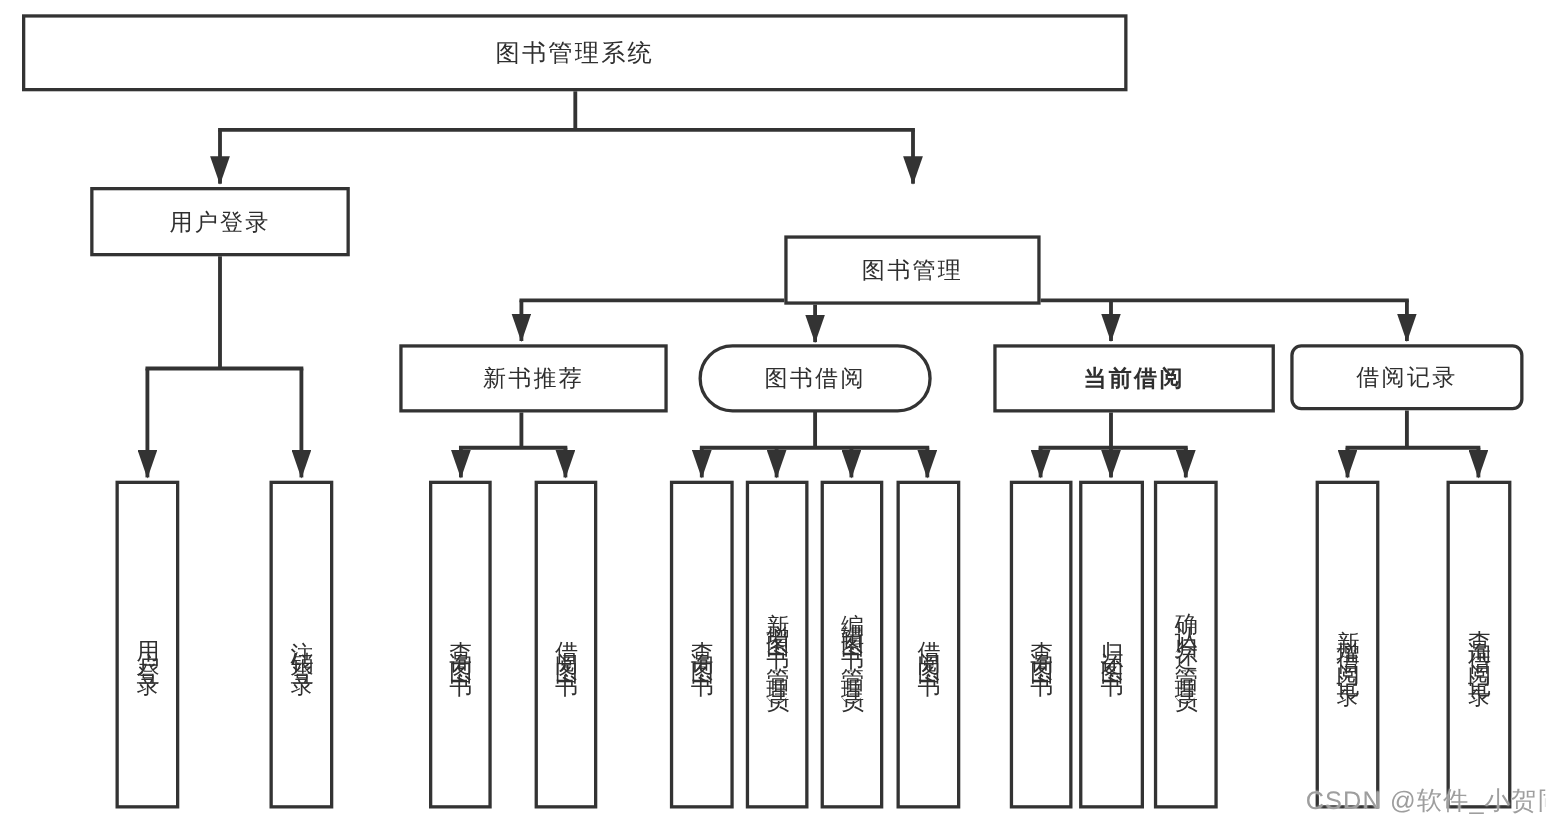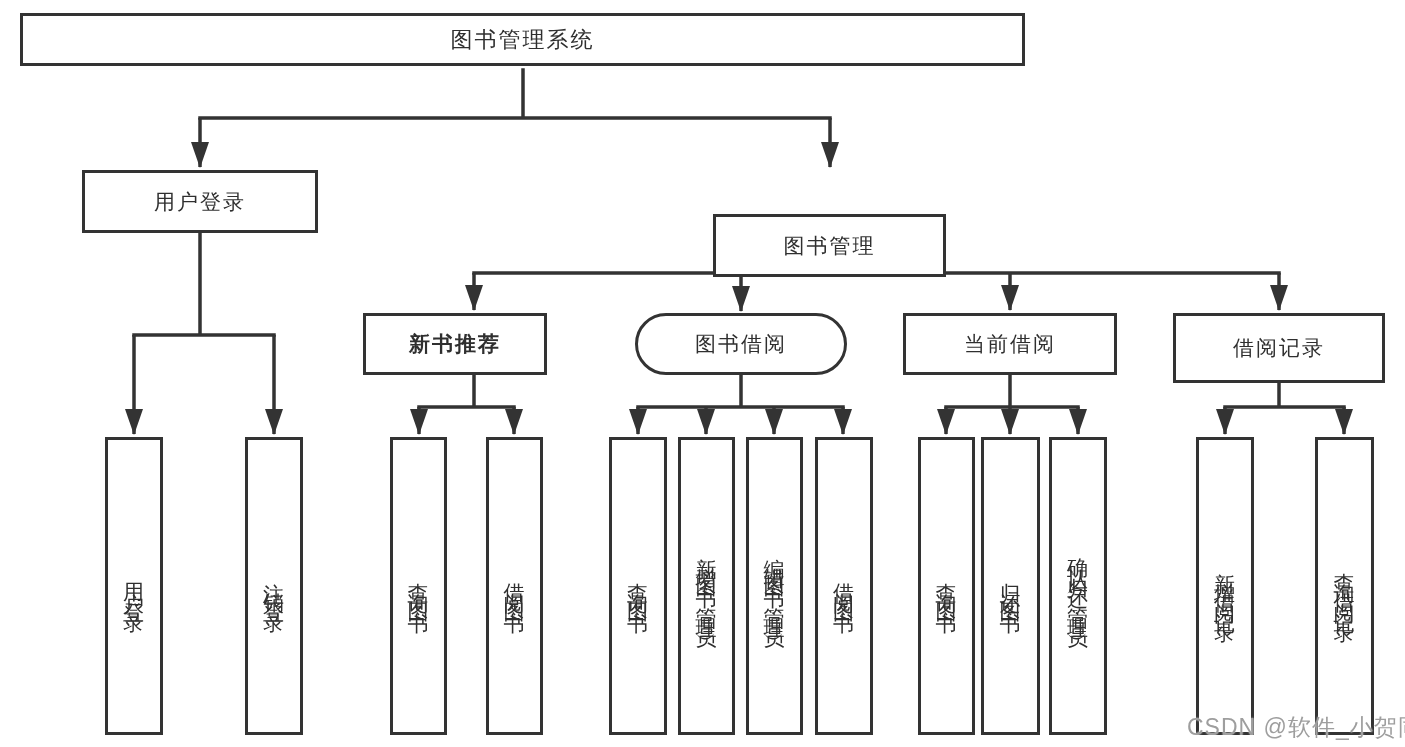--- a/index.html
+++ b/index.html
@@ -88,29 +88,29 @@
       <line x1="774" y1="407" x2="774" y2="434" marker-end="url(#arw)"></line>
       <line x1="843" y1="407" x2="843" y2="434" marker-end="url(#arw)"></line>
       <line x1="946" y1="407" x2="946" y2="434" marker-end="url(#arw)"></line>
       <line x1="1010" y1="407" x2="1010" y2="434" marker-end="url(#arw)"></line>
       <line x1="1078" y1="407" x2="1078" y2="434" marker-end="url(#arw)"></line>
       <line x1="1225" y1="407" x2="1225" y2="434" marker-end="url(#arw)"></line>
       <line x1="1344" y1="407" x2="1344" y2="434" marker-end="url(#arw)"></line>
     </g>
   </svg>
 
-  <div class="node root" style="left:20px;top:13px;width:1005px;height:53px;">图书管理系统</div>
+  <div class="node root" style="left:20px;top:13px;width:1005px;height:70px;">图书管理系统</div>
 
   <div class="node" style="left:82px;top:170px;width:236px;height:63px;">用户登录</div>
   <div class="node" style="left:713px;top:170px;width:233px;height:63px;margin-top:44px;">图书管理</div>
 
-  <div class="node" style="left:363px;top:313px;width:184px;height:62px;font-weight:bold;">新书推荐</div>
+  <div class="node" style="left:363px;top:313px;width:244px;height:62px;">新书推荐</div>
   <div class="node" style="left:635px;top:313px;width:212px;height:62px;border-radius:31px;">图书借阅</div>
-  <div class="node" style="left:903px;top:313px;width:214px;height:62px;">当前借阅</div>
-  <div class="node" style="left:1173px;top:313px;width:212px;height:70px;">借阅记录</div>
+  <div class="node" style="left:903px;top:313px;width:256px;height:62px;font-weight:bold;">当前借阅</div>
+  <div class="node" style="left:1173px;top:313px;width:212px;height:60px;border-radius:10px;">借阅记录</div>
 
   <div class="vnode" style="left:105px;top:437px;width:58px;height:298px;">
     <span class="vtext">用户登录</span>
   </div>
   <div class="vnode" style="left:245px;top:437px;width:58px;height:298px;">
     <span class="vtext">注销登录</span>
   </div>
 
   <div class="vnode" style="left:390px;top:437px;width:57px;height:298px;">
     <span class="vtext">查询图书</span>

